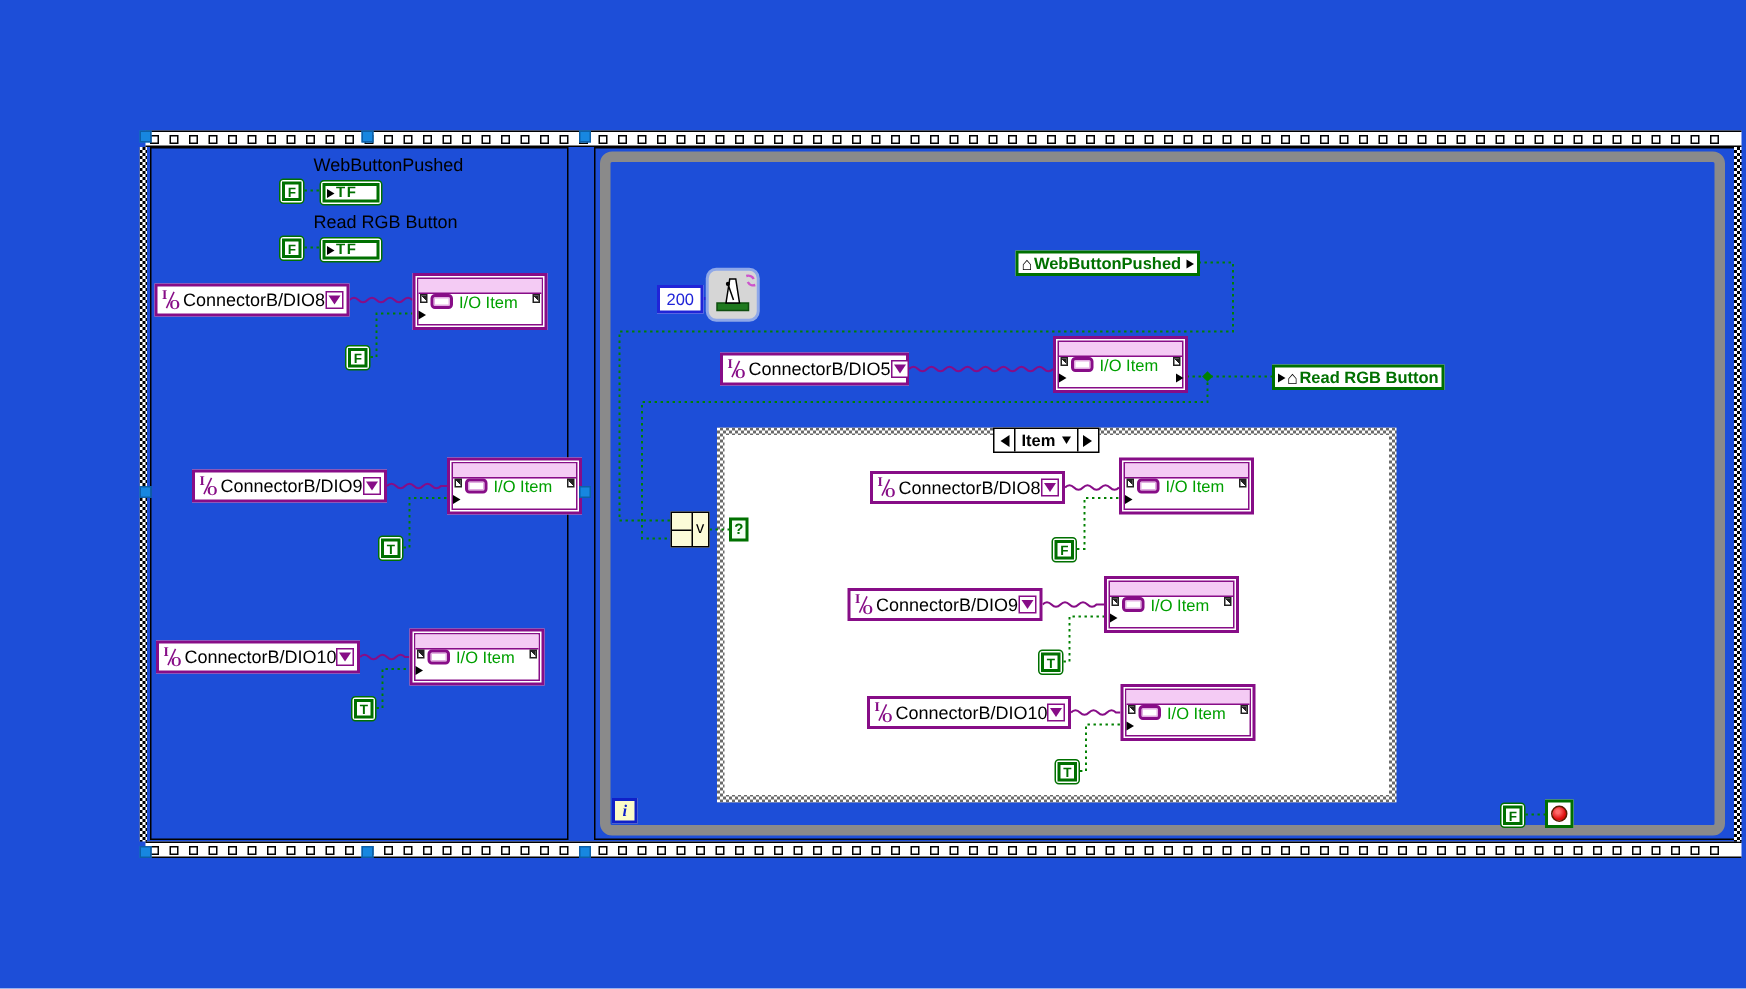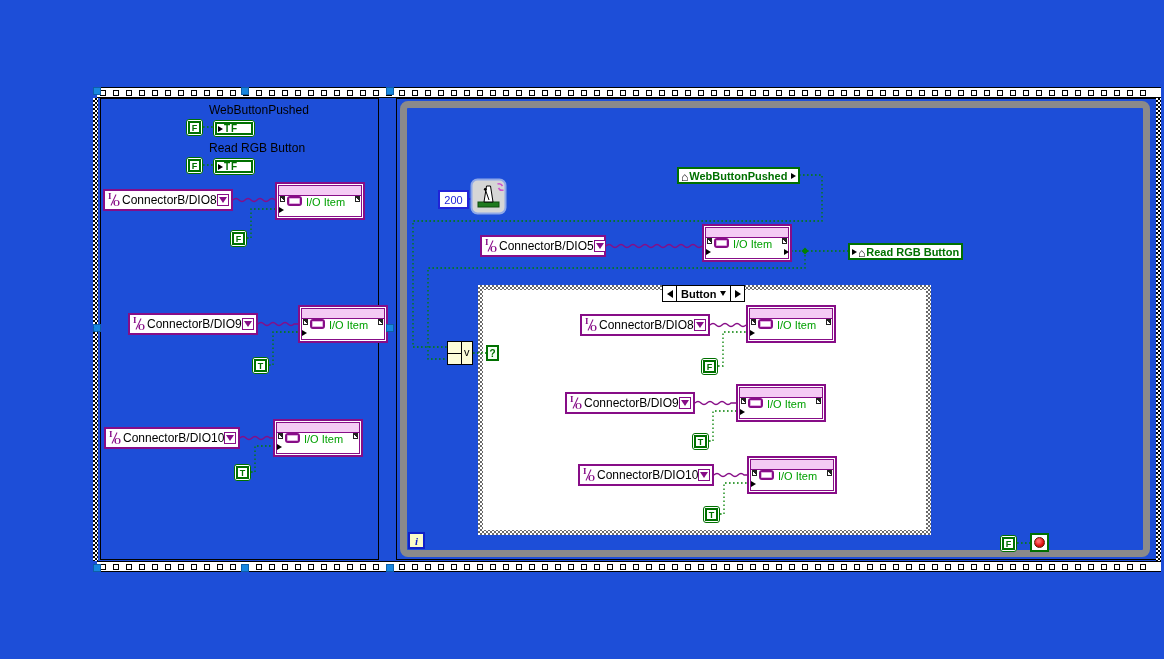--- a/index.html
+++ b/index.html
@@ -451,21 +451,21 @@
   </div>
   <div class="qterm" style="left:486px;top:345px">
       <b>?</b>
     </div>
 
   <div class="caselbl" style="left:662px;top:285px">
     <span class="seg" style="width:13px">
         <span class="tri-l"></span>
       </span>
     <span class="seg mid">
-        <b>Button</b>
+        <b>Item</b>
         <span class="tri-d blk"></span>
       </span>
     <span class="seg" style="width:13px">
         <span class="tri-r"></span>
       </span>
   </div>
 
   <div class="ctrl" style="left:580px;top:314px;width:130px">
     <span class="iog">
         <b class="t">I</b>

